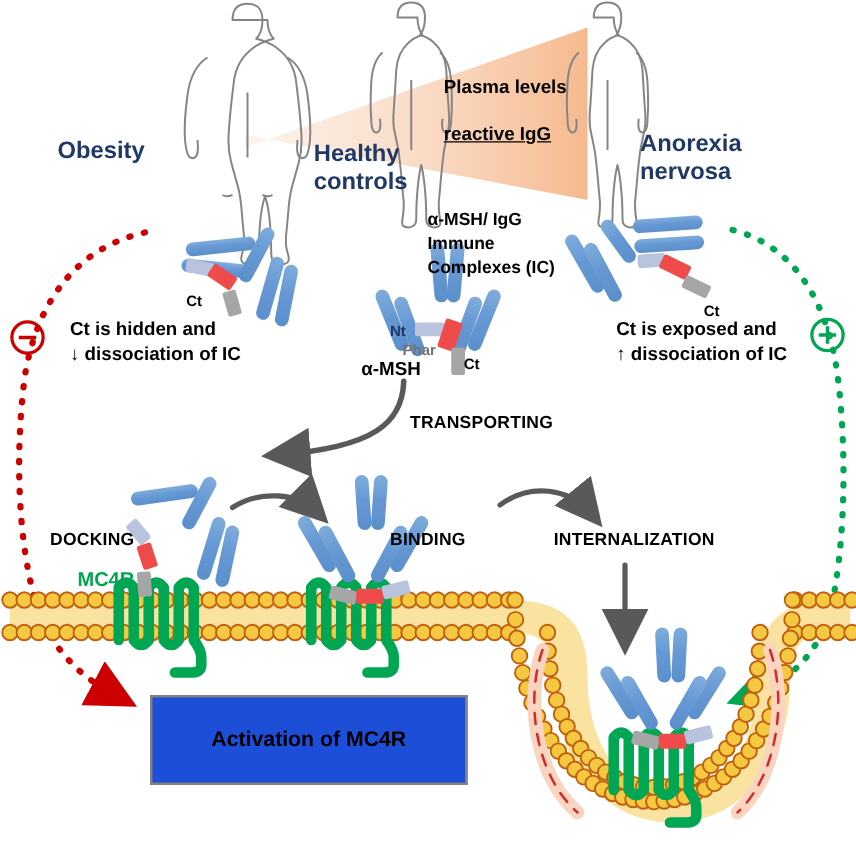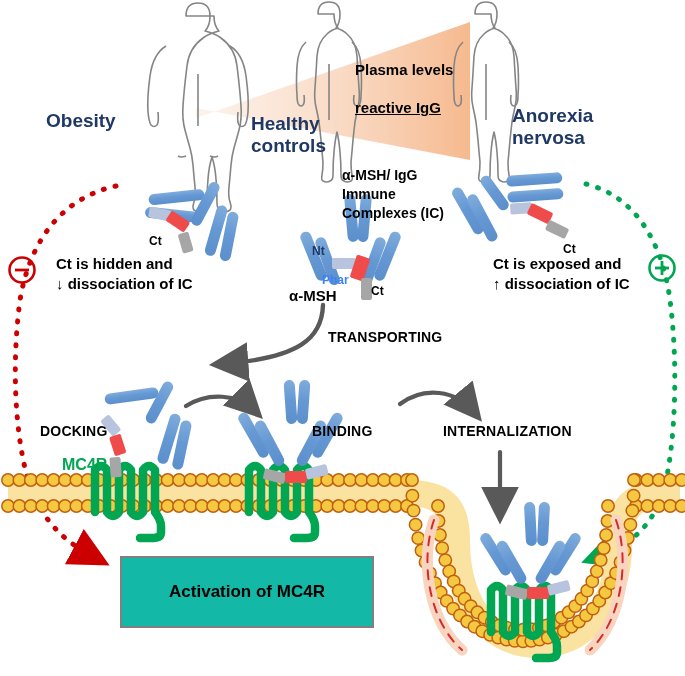--- a/index.html
+++ b/index.html
@@ -4,24 +4,24 @@
 <style>
   html,body{margin:0;padding:0;background:#ffffff;}
   body{width:685px;height:676px;position:relative;overflow:hidden;
        font-family:"Liberation Sans","DejaVu Sans",sans-serif;}
   #stage{position:absolute;left:0;top:0;width:685px;height:676px;}
   svg.layer{position:absolute;left:0;top:0;width:685px;height:676px;overflow:visible;}
   .txt{position:absolute;white-space:pre;line-height:1.12;}
   .navy{color:#1F3864;font-weight:bold;}
   .blk{color:#000000;font-weight:bold;}
   .grn{color:#00A651;font-weight:bold;}
-  .red{color:#3b82f6;font-weight:bold;padding-left:12px;}
+  .red{color:#737373;font-weight:bold;padding-left:12px;}
   .ctr{}
   #act-box{position:absolute;left:120px;top:556px;width:254px;height:72px;
-           border:2px solid #808080;background:#14b8a6;box-sizing:border-box;
+           border:2px solid #808080;background:#1d4ed8;box-sizing:border-box;
            display:flex;align-items:center;justify-content:center;}
   #act-box .txt2{position:static;text-align:center;font-size:17px;font-weight:bold;
                  color:#000;line-height:1.28;}
 </style>
 </head>
 <body>
 
 <div id="stage">
 
   <svg class="layer" viewBox="0 0 685 676">
@@ -422,21 +422,21 @@
 
   <div class="txt blk" style="left:149px;top:235px;font-size:12px;">Ct</div>
   <div class="txt blk" style="left:563px;top:243px;font-size:12px;">Ct</div>
 
   <div class="txt blk" style="left:56px;top:256px;font-size:15px;">Ct is hidden and</div>
   <div class="txt blk" style="left:56px;top:276px;font-size:15px;">↓ dissociation of IC</div>
 
   <div class="txt blk" style="left:493px;top:256px;font-size:15px;">Ct is exposed and</div>
   <div class="txt blk" style="left:493px;top:276px;font-size:15px;">↑ dissociation of IC</div>
 
-  <div class="txt navy" style="left:312px;top:245px;font-size:12px;text-align:right;">Nt</div>
+  <div class="txt navy" style="left:312px;top:259px;font-size:12px;text-align:right;">Nt</div>
   <div class="txt red" style="left:310px;top:274px;font-size:12px;">Phar</div>
   <div class="txt blk" style="left:371px;top:285px;font-size:12px;">Ct</div>
   <div class="txt blk" style="left:289px;top:288px;font-size:15px;">α-MSH</div>
 
   <div class="txt blk" style="left:328px;top:330px;font-size:14px;letter-spacing:0.2px;">TRANSPORTING</div>
 
   <div class="txt blk" style="left:40px;top:424px;font-size:14px;letter-spacing:0.2px;">DOCKING</div>
   <div class="txt blk" style="left:312px;top:424px;font-size:14px;letter-spacing:0.2px;">BINDING</div>
   <div class="txt blk" style="left:443px;top:424px;font-size:14px;letter-spacing:0.2px;">INTERNALIZATION</div>
 

